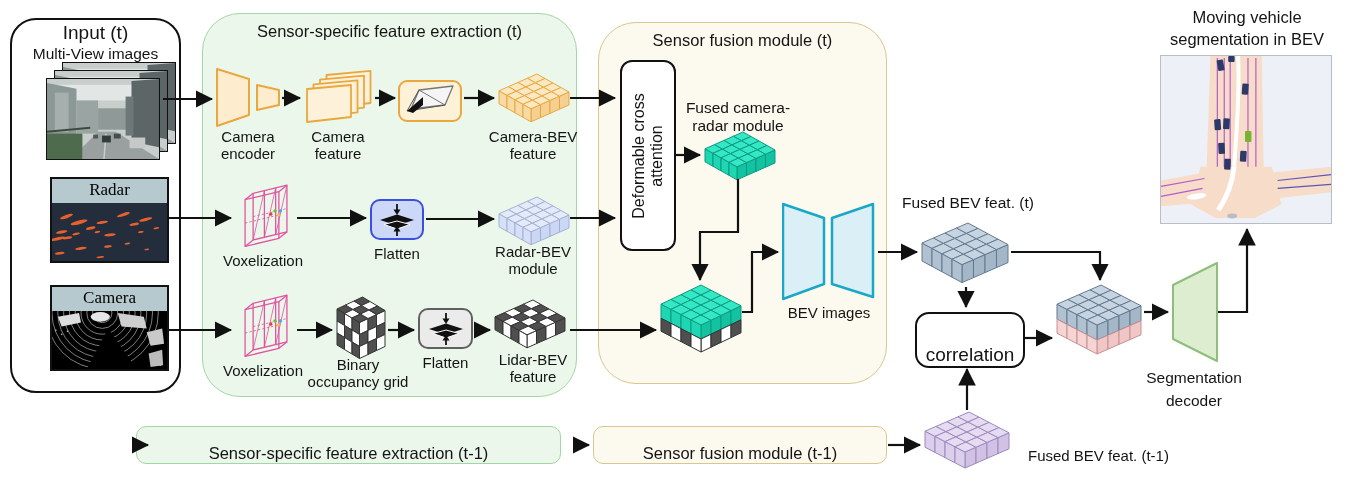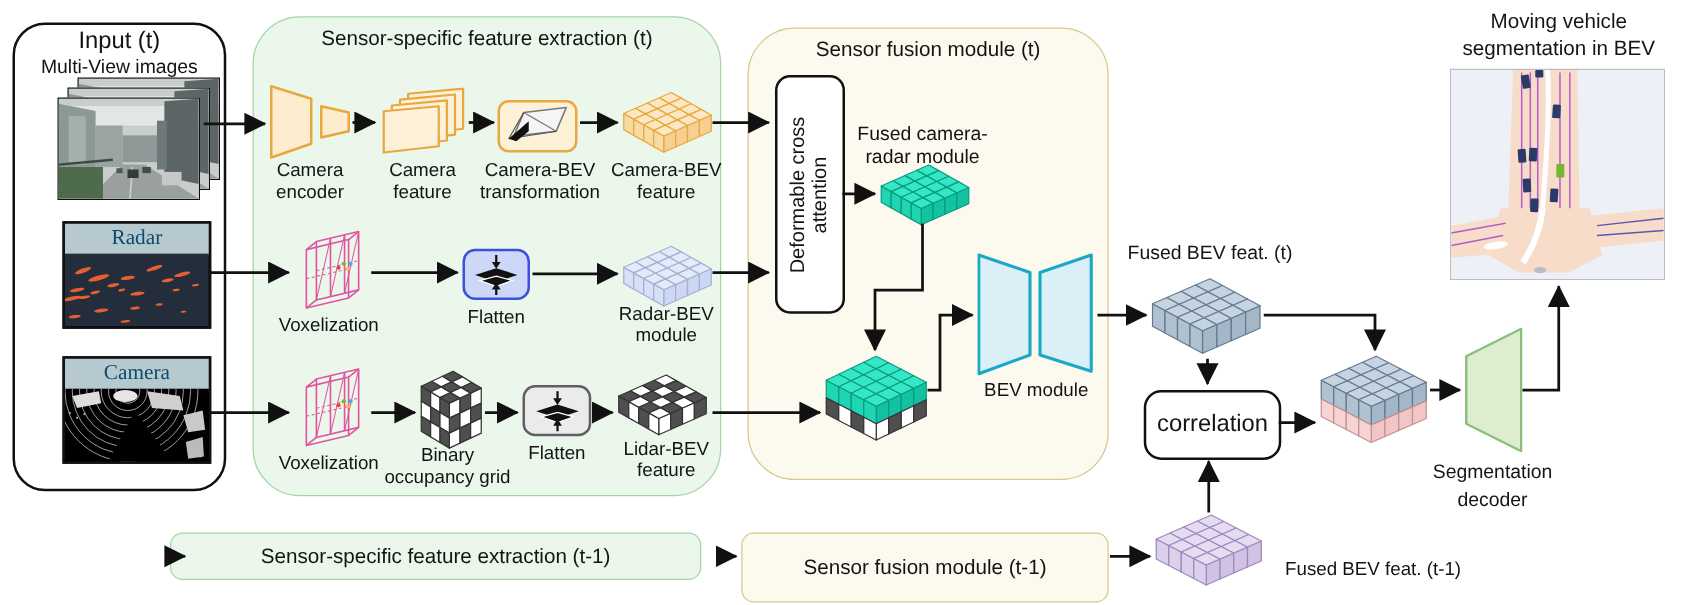--- a/index.html
+++ b/index.html
@@ -6,27 +6,27 @@
   #canvas{position:relative;width:1357px;height:484px;background:#fff;overflow:hidden;
           font-family:"Liberation Sans",sans-serif;color:#141414;}
   .abs{position:absolute;display:block;}
   .panel{position:absolute;box-sizing:border-box;}
   .input-panel{border:2.5px solid #111;border-radius:26px;background:#fff;}
   .green-panel{background:#ebf7eb;border:1.6px solid #a3d6a3;border-radius:38px;}
   .tan-panel{background:#fcf9ee;border:1.6px solid #d9c78f;border-radius:38px;}
   .green-pill{background:#ebf7eb;border:1.6px solid #a3d6a3;border-radius:10px;}
   .tan-pill{background:#fcf9ee;border:1.6px solid #d9c78f;border-radius:10px;}
   .white-pill{background:#fff;border:2.4px solid #111;border-radius:9px;}
-  .center-text{display:flex;align-items:center;justify-content:center;text-align:center;}
+  .center-text{display:flex;align-items:flex-end;justify-content:center;text-align:center;}
   .lbl{position:absolute;font-size:15px;line-height:1.16;text-align:center;}
   .sec-title{position:absolute;font-size:16.5px;text-align:center;}
   .nowrap{white-space:nowrap;}
   .sensor-box{position:absolute;border:2px solid #111;box-sizing:border-box;background:#000;}
   .sensor-header{height:24px;line-height:22px;text-align:center;background:#b5c9ce;
-                 border-bottom:2px solid #111;font-family:"Liberation Serif",serif;font-size:17px;color:#0c4a6e;}
+                 border-bottom:2px solid #111;font-family:"Liberation Serif",serif;font-size:17px;color:#000000;}
   .sensor-img{position:absolute;left:0;top:24px;right:0;bottom:0;}
   .frame{position:absolute;border:1.6px solid #111;background:#fff;box-sizing:border-box;}
   .dca-box{position:absolute;background:#fff;border:2px solid #111;border-radius:12px;}
   .dca-text{position:absolute;left:50%;top:50%;width:150px;transform:translate(-50%,-50%) rotate(-90deg);
             text-align:center;font-size:16px;line-height:1.12;}
   .corr-box{position:absolute;background:#fff;border:2.5px solid #111;border-radius:14px;font-size:19px;}
   .tbox{position:absolute;border:2.2px solid #e9a83f;background:#fdf2d8;border-radius:9px;
         display:flex;align-items:center;justify-content:center;box-sizing:border-box;}
   .flat-blue{position:absolute;border:2.2px solid #3b50dd;background:#cdd7f8;border-radius:10px;
         display:flex;align-items:center;justify-content:center;box-sizing:border-box;}
@@ -173,21 +173,20 @@
         <polygon points="36,18.4 45.5,14.2 53.5,18.7 44,22.9" fill="#fbe7c2" stroke="#e7a93e" stroke-width="1" stroke-linejoin="round"></polygon>
         <polygon points="44,22.9 53.5,18.7 61.5,23.2 52,27.4" fill="#fbe7c2" stroke="#e7a93e" stroke-width="1" stroke-linejoin="round"></polygon>
         <polygon points="29.5,5.199999999999999 39,1 47,5.5 37.5,9.7" fill="#fbe7c2" stroke="#e7a93e" stroke-width="1" stroke-linejoin="round"></polygon>
         <polygon points="37.5,9.7 47,5.5 55,10 45.5,14.2" fill="#fbe7c2" stroke="#e7a93e" stroke-width="1" stroke-linejoin="round"></polygon>
         <polygon points="45.5,14.2 55,10 63,14.5 53.5,18.7" fill="#fbe7c2" stroke="#e7a93e" stroke-width="1" stroke-linejoin="round"></polygon>
         <polygon points="53.5,18.7 63,14.5 71,19 61.5,23.2" fill="#fbe7c2" stroke="#e7a93e" stroke-width="1" stroke-linejoin="round"></polygon>
       </svg></span>
 
   <div class="lbl" style="left:210px;top:128px;width:76px;">Camera encoder</div>
   <div class="lbl" style="left:300px;top:128px;width:76px;">Camera feature</div>
-  <div class="lbl" style="left:380px;top:128px;width:104px;">Camera-BEV transformation</div>
   <div class="lbl" style="left:487px;top:128px;width:92px;">Camera-BEV feature</div>
 
   <span class="abs" style="left:236px;top:182px;">
     <svg width="60" height="66" viewBox="0 0 60 82">
         <use href="#voxel-glyph"></use>
       </svg>
   </span>
   <div class="flat-blue" style="left:370px;top:199px;width:54px;height:41px;">
     <svg width="40" height="34" viewBox="0 0 40 34">
         <use href="#flatten-glyph"></use>
@@ -358,21 +357,21 @@
         <polygon points="41,11 51,6.2 61,11.4 51,16.200000000000003" fill="#35e8c5" stroke="#0b9a80" stroke-width="1" stroke-linejoin="round"></polygon>
         <polygon points="51,16.200000000000003 61,11.4 71,16.6 61,21.400000000000002" fill="#35e8c5" stroke="#0b9a80" stroke-width="1" stroke-linejoin="round"></polygon>
         <polygon points="61,21.400000000000002 71,16.6 81,21.8 71,26.6" fill="#35e8c5" stroke="#0b9a80" stroke-width="1" stroke-linejoin="round"></polygon>
       </svg></span>
   <span class="abs" style="left:782px;top:202px;">
     <svg width="94" height="100" viewBox="0 0 94 100">
       <polygon points="1,2 42,16 42,82 1,97" fill="#dbeff6" stroke="#1aa8c8" stroke-width="2.5" stroke-linejoin="round"></polygon>
       <polygon points="50,16 91,2 91,95 50,82" fill="#dbeff6" stroke="#1aa8c8" stroke-width="2.5" stroke-linejoin="round"></polygon>
     </svg>
   </span>
-  <div class="lbl" style="left:766px;top:304px;width:126px;">BEV module</div>
+  <div class="lbl" style="left:766px;top:304px;width:126px;">BEV images</div>
 
   <div class="lbl nowrap" style="left:900px;top:194px;width:136px;font-size:15.5px;">Fused BEV feat. (t)</div>
   <span class="abs" style="left:921px;top:222px;"><svg width="88" height="61.6" viewBox="0 0 88 61.6">
         <polygon points="1,21 11,26.4 11,44.4 1,39" fill="#b0c2d2" stroke="#64798e" stroke-width="1" stroke-linejoin="round"></polygon>
         <polygon points="41,42.6 52.5,37.6 52.5,55.6 41,60.6" fill="#a3b7c9" stroke="#64798e" stroke-width="1" stroke-linejoin="round"></polygon>
         <polygon points="11,26.4 21,31.8 21,49.8 11,44.4" fill="#b0c2d2" stroke="#64798e" stroke-width="1" stroke-linejoin="round"></polygon>
         <polygon points="52.5,37.6 64,32.6 64,50.6 52.5,55.6" fill="#a3b7c9" stroke="#64798e" stroke-width="1" stroke-linejoin="round"></polygon>
         <polygon points="21,31.8 31,37.2 31,55.2 21,49.8" fill="#b0c2d2" stroke="#64798e" stroke-width="1" stroke-linejoin="round"></polygon>
         <polygon points="64,32.6 75.5,27.6 75.5,45.6 64,50.6" fill="#a3b7c9" stroke="#64798e" stroke-width="1" stroke-linejoin="round"></polygon>
         <polygon points="31,37.2 41,42.6 41,60.6 31,55.2" fill="#b0c2d2" stroke="#64798e" stroke-width="1" stroke-linejoin="round"></polygon>
@@ -504,21 +503,21 @@
         <rect x="80" y="96" width="6.5" height="11" rx="1" transform="rotate(3 83 101)"></rect>
       </g>
       <rect x="85" y="76" width="6.5" height="11" rx="1" fill="#79b431"></rect>
       <ellipse cx="72" cy="162" rx="5" ry="2.5" fill="#b9bcc2"></ellipse>
     </svg>
   </div>
 
   <div class="panel green-pill center-text" style="left:136px;top:426px;width:425px;height:38px;font-size:16.5px;">
     <span>Sensor-specific feature extraction (t-1)</span>
   </div>
-  <div class="panel tan-pill center-text" style="left:593px;top:426px;width:294px;height:56px;font-size:16.5px;">
+  <div class="panel tan-pill center-text" style="left:593px;top:426px;width:294px;height:38px;font-size:16.5px;">
     <span>Sensor fusion module (t-1)</span>
   </div>
 
   <svg width="0" height="0" style="position:absolute;">
     <defs>
       <g id="street-scene">
         <rect x="0" y="0" width="114" height="82" fill="#c8cecc"></rect>
         <rect x="0" y="6" width="114" height="16" fill="#e2e6e4"></rect>
         <polygon points="0,4 30,10 30,62 0,70" fill="#8b9896"></polygon>
         <rect x="8" y="14" width="14" height="40" fill="#a5b0ae"></rect>

